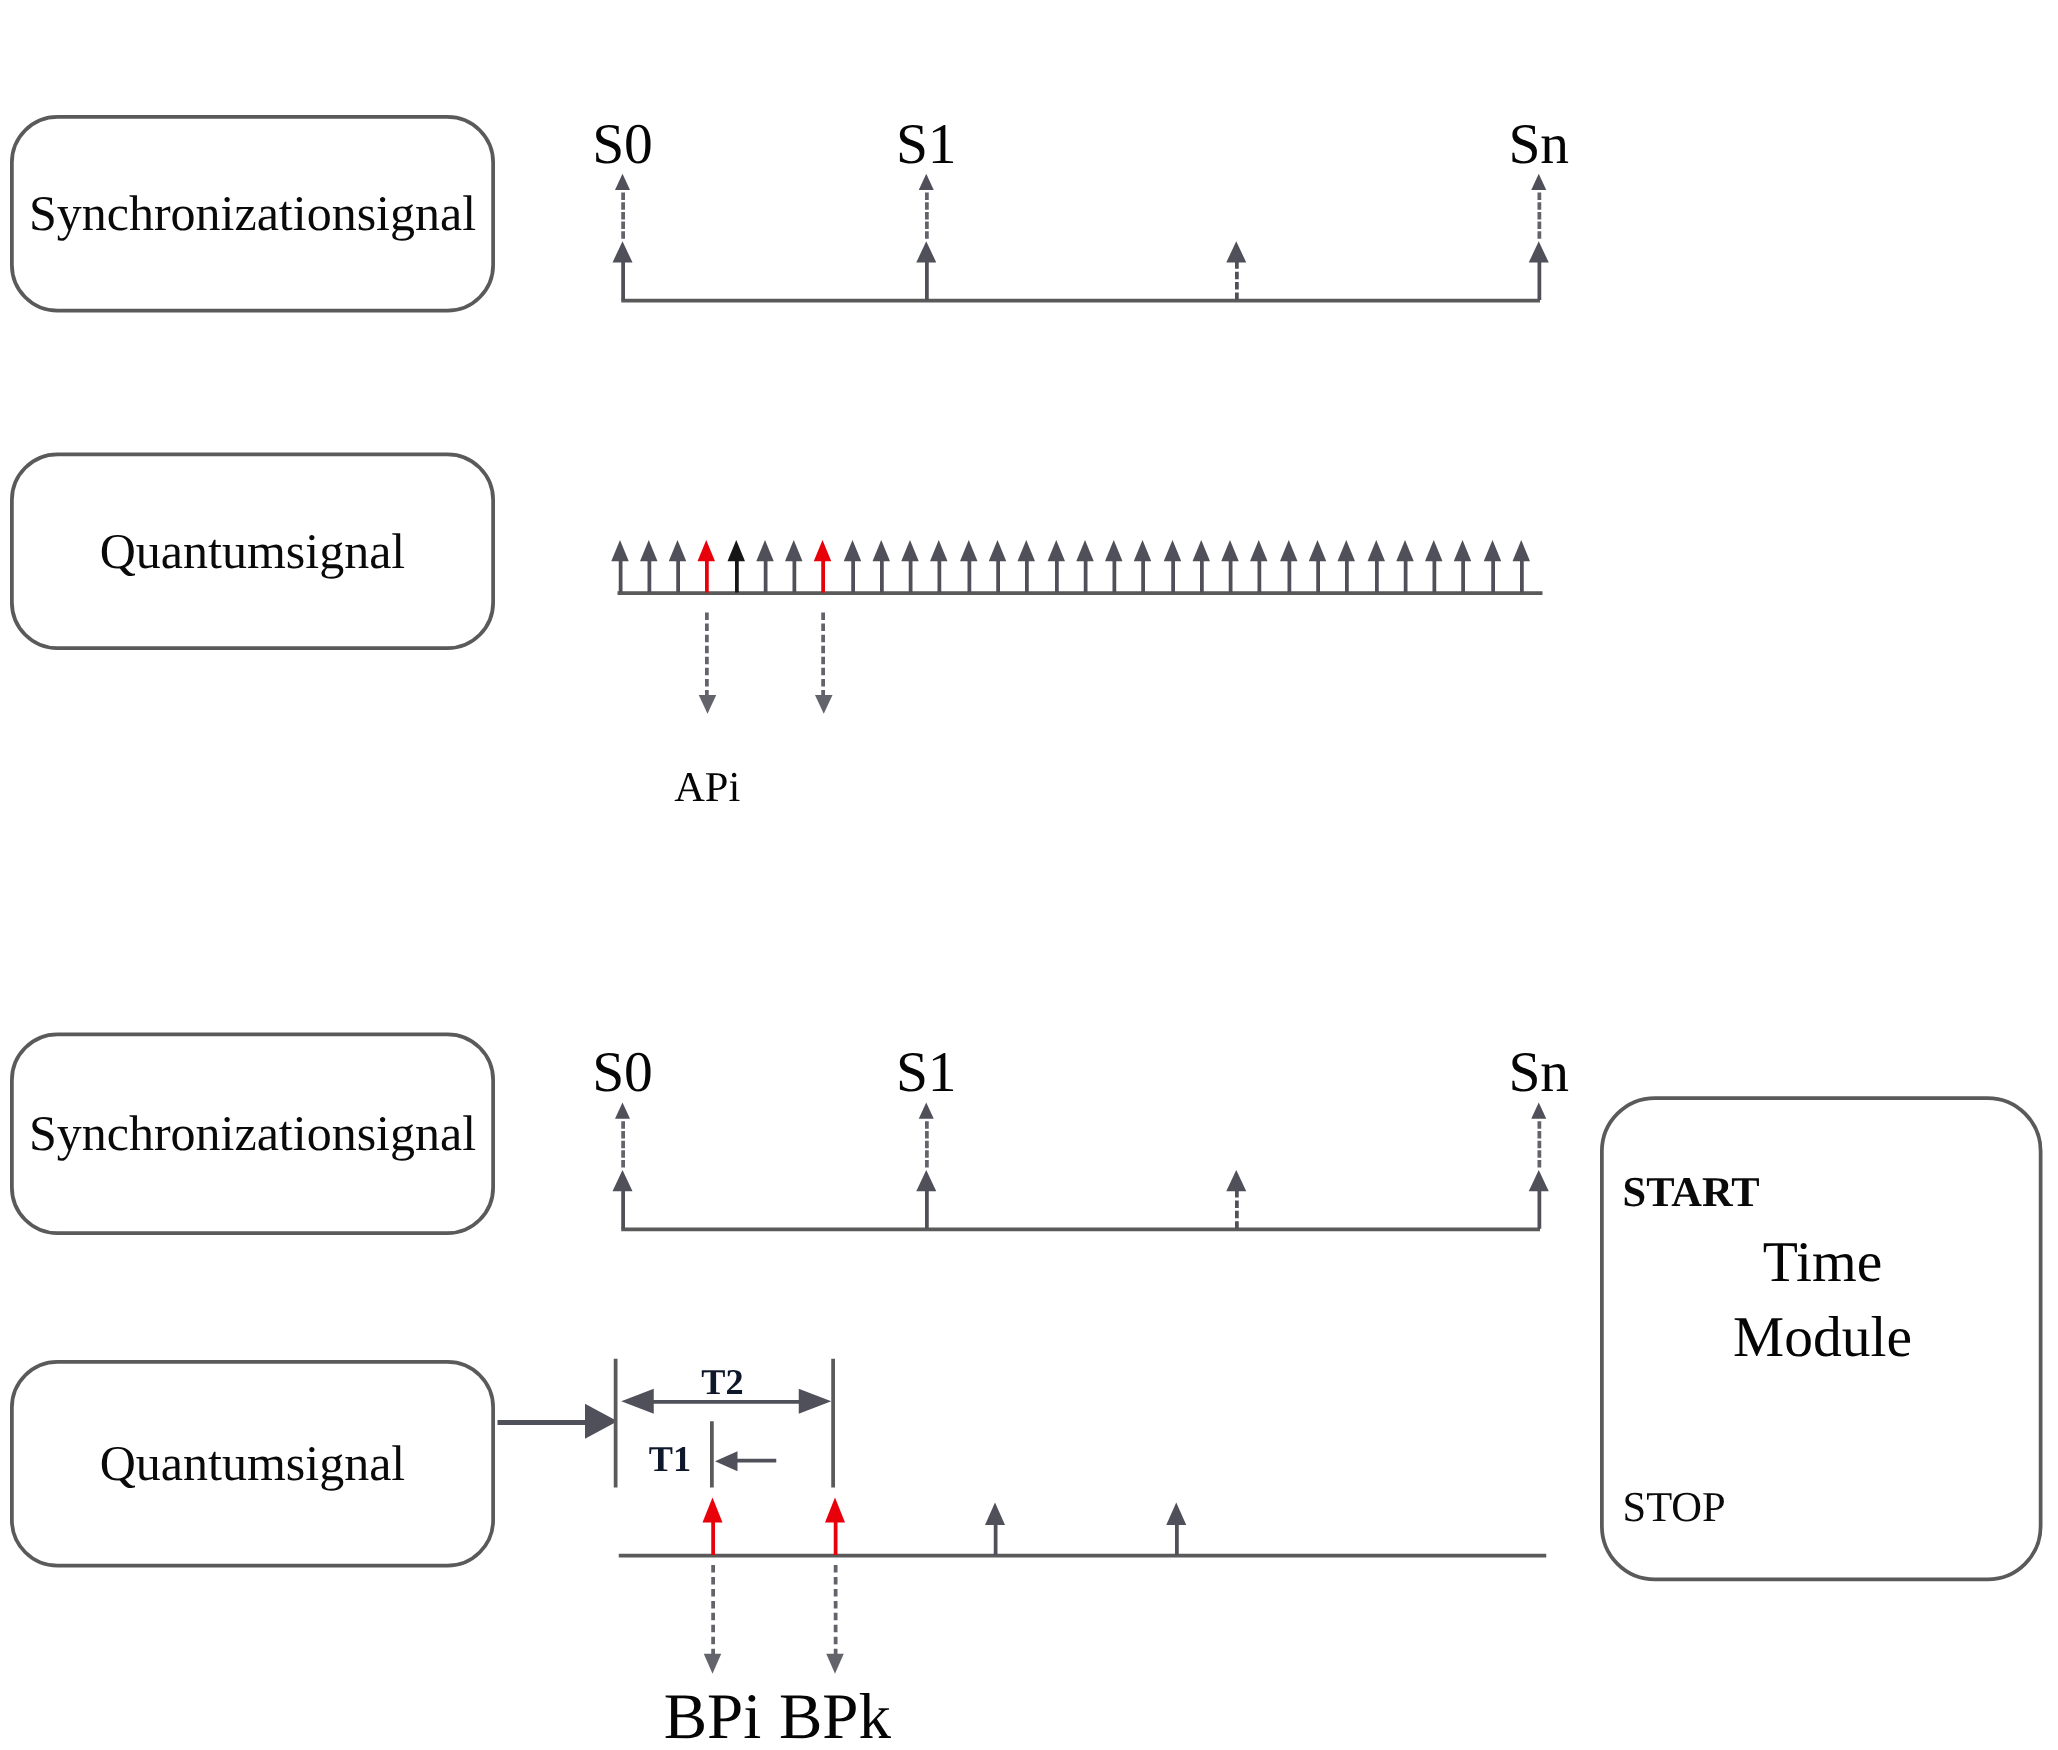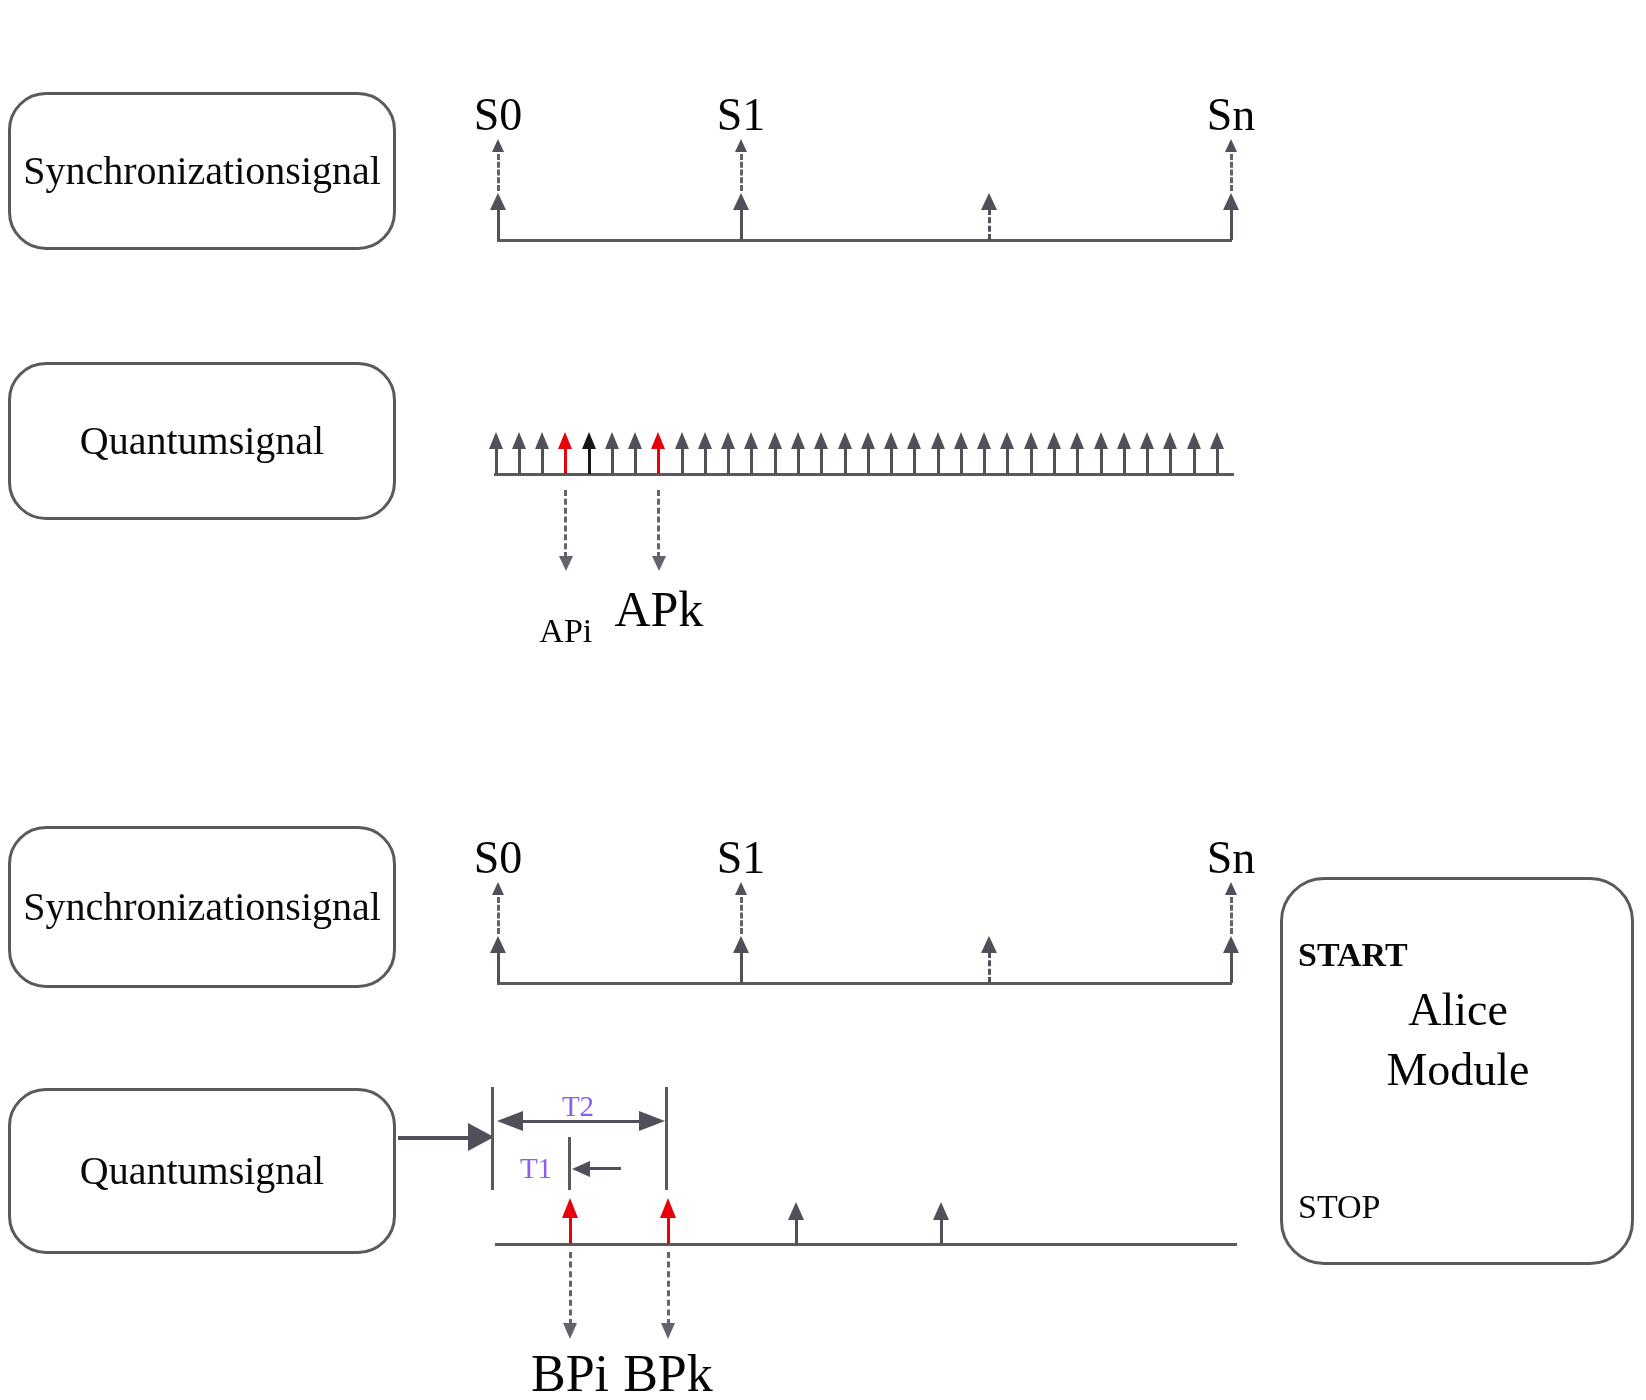--- a/index.html
+++ b/index.html
@@ -22,21 +22,21 @@
     display:flex;flex-direction:row;justify-content:center;align-items:center;
     font-size:40px;line-height:1.28;text-align:center;color:#0a0a0a;
   }
   .module{
     position:absolute;
     border:3.5px solid #5a5a5a;border-radius:44px;
     background:#ffffff;
   }
   .mod-port{position:absolute;font-size:34px;color:#0a0a0a;}
   .mod-title{position:absolute;text-align:center;font-size:46px;line-height:1.3;color:#050505;}
-  .tlabel{position:absolute;text-align:center;font-size:29px;color:#8b5cf6;}
+  .tlabel{position:absolute;text-align:center;font-size:29px;color:#0f172a;font-weight:bold;}
   .shape{position:absolute;}
 </style>
 </head>
 <body>
 
 <div class="fig" id="fig">
 
 
   <div class="rbox" style="left:8px;top:92px;width:382px;height:152px;">
     <div>Synchronization</div>
@@ -52,21 +52,21 @@
     <div>signal</div>
   </div>
   <div class="rbox" style="left:8px;top:1088px;width:382px;height:160px;">
     <div>Quantum</div>
     <div>signal</div>
   </div>
 
   <div class="module" style="left:1280px;top:877px;width:348px;height:382px;"></div>
   <div class="mod-port" style="left:1298px;top:936px;font-weight:bold;">START</div>
   <div class="mod-title" style="left:1298px;top:980px;width:320px;">
-    <div>Alice</div>
+    <div>Time</div>
     <div>Module</div>
   </div>
   <div class="mod-port" style="left:1298px;top:1188px;">STOP</div>
 
   <div class="shape" style="left:494px;top:473px;width:740px;height:3px;background:#5a5a5a;"></div>
 
   <div class="shape" style="left:495px;top:1243px;width:742px;height:3px;background:#5a5a5a;"></div>
 
   <div class="shape" style="left:398px;top:1136px;width:76px;height:4px;background:#50505a;"></div>
   <div class="shape" style="left:468px;top:1123px;width:0;height:0;border-top:14px solid transparent;border-bottom:14px solid transparent;border-left:26px solid #50505a;"></div>
@@ -182,21 +182,20 @@
     <div style="position: absolute; left: 1169.33px; top: 448px; height: 26px; width: 3px; background: rgb(80, 80, 90);"></div>
     <div style="position: absolute; left: 1186.6px; top: 432px; width: 0px; height: 0px; border-left: 7.5px solid transparent; border-right: 7.5px solid transparent; border-bottom: 17px solid rgb(80, 80, 90);"></div>
     <div style="position: absolute; left: 1192.6px; top: 448px; height: 26px; width: 3px; background: rgb(80, 80, 90);"></div>
     <div style="position: absolute; left: 1209.87px; top: 432px; width: 0px; height: 0px; border-left: 7.5px solid transparent; border-right: 7.5px solid transparent; border-bottom: 17px solid rgb(80, 80, 90);"></div>
     <div style="position: absolute; left: 1215.87px; top: 448px; height: 26px; width: 3px; background: rgb(80, 80, 90);"></div>
     <div style="position: absolute; left: 564.31px; top: 490px; height: 68px; width: 0px; border-left: 3px dashed rgb(99, 99, 107);"></div>
     <div style="position: absolute; left: 558.81px; top: 556px; width: 0px; height: 0px; border-left: 7px solid transparent; border-right: 7px solid transparent; border-top: 15px solid rgb(99, 99, 107);"></div>
     <div style="position: absolute; left: 415.81px; top: 612px; width: 300px; text-align: center; font-size: 34px; color: rgb(5, 5, 5);">APi</div>
     <div style="position: absolute; left: 657.39px; top: 490px; height: 68px; width: 0px; border-left: 3px dashed rgb(99, 99, 107);"></div>
     <div style="position: absolute; left: 651.89px; top: 556px; width: 0px; height: 0px; border-left: 7px solid transparent; border-right: 7px solid transparent; border-top: 15px solid rgb(99, 99, 107);"></div>
-    <div style="position: absolute; left: 508.89px; top: 580px; width: 300px; text-align: center; font-size: 50px; color: rgb(5, 5, 5);">APk</div>
     <div style="position: absolute; left: 561.5px; top: 1198px; width: 0px; height: 0px; border-left: 8.5px solid transparent; border-right: 8.5px solid transparent; border-bottom: 20px solid rgb(232, 0, 11);"></div>
     <div style="position: absolute; left: 568.5px; top: 1217px; height: 27px; width: 3px; background: rgb(232, 0, 11);"></div>
     <div style="position: absolute; left: 568.5px; top: 1252px; height: 73px; width: 0px; border-left: 3px dashed rgb(99, 99, 107);"></div>
     <div style="position: absolute; left: 562.5px; top: 1323px; width: 0px; height: 0px; border-left: 7.5px solid transparent; border-right: 7.5px solid transparent; border-top: 16px solid rgb(99, 99, 107);"></div>
     <div style="position: absolute; left: 420px; top: 1344px; width: 300px; text-align: center; font-size: 52px; color: rgb(5, 5, 5);">BPi</div>
     <div style="position: absolute; left: 659.5px; top: 1198px; width: 0px; height: 0px; border-left: 8.5px solid transparent; border-right: 8.5px solid transparent; border-bottom: 20px solid rgb(232, 0, 11);"></div>
     <div style="position: absolute; left: 666.5px; top: 1217px; height: 27px; width: 3px; background: rgb(232, 0, 11);"></div>
     <div style="position: absolute; left: 666.5px; top: 1252px; height: 73px; width: 0px; border-left: 3px dashed rgb(99, 99, 107);"></div>
     <div style="position: absolute; left: 660.5px; top: 1323px; width: 0px; height: 0px; border-left: 7.5px solid transparent; border-right: 7.5px solid transparent; border-top: 16px solid rgb(99, 99, 107);"></div>
     <div style="position: absolute; left: 518px; top: 1344px; width: 300px; text-align: center; font-size: 52px; color: rgb(5, 5, 5);">BPk</div>

